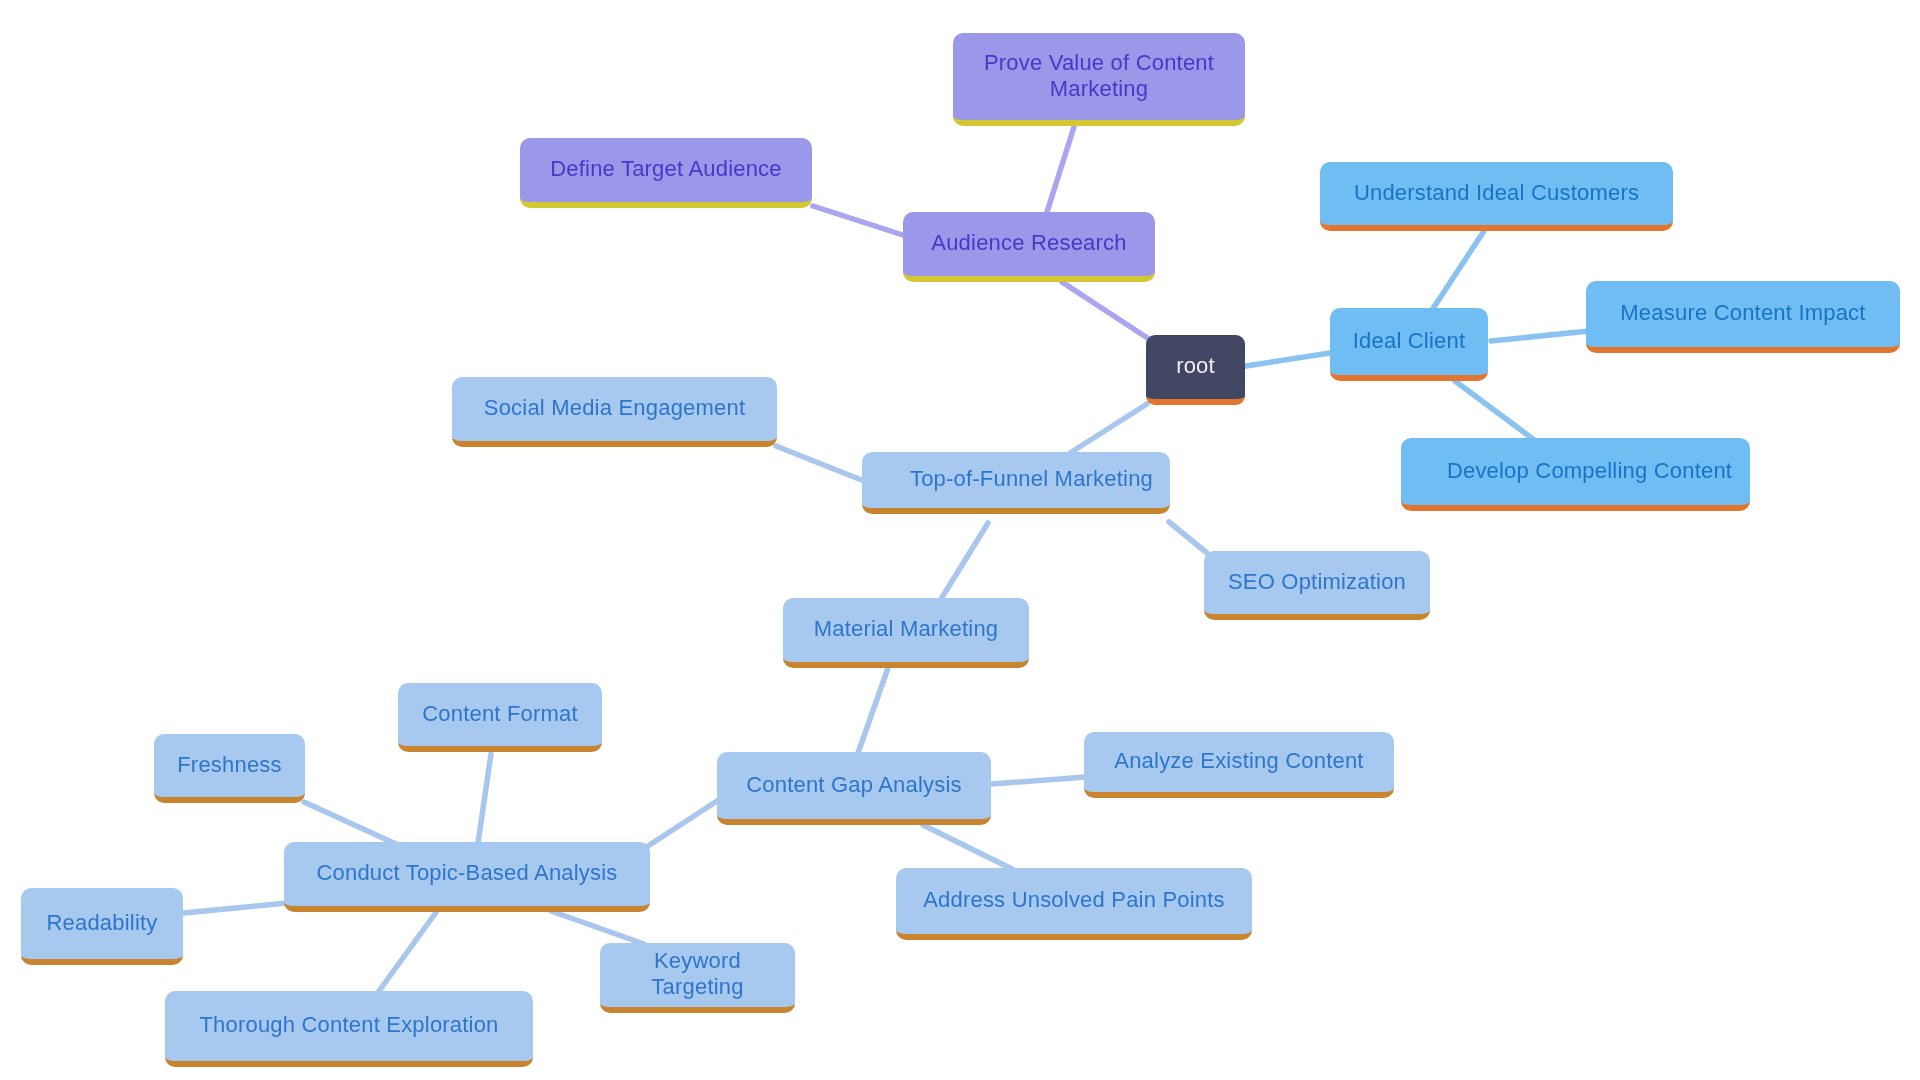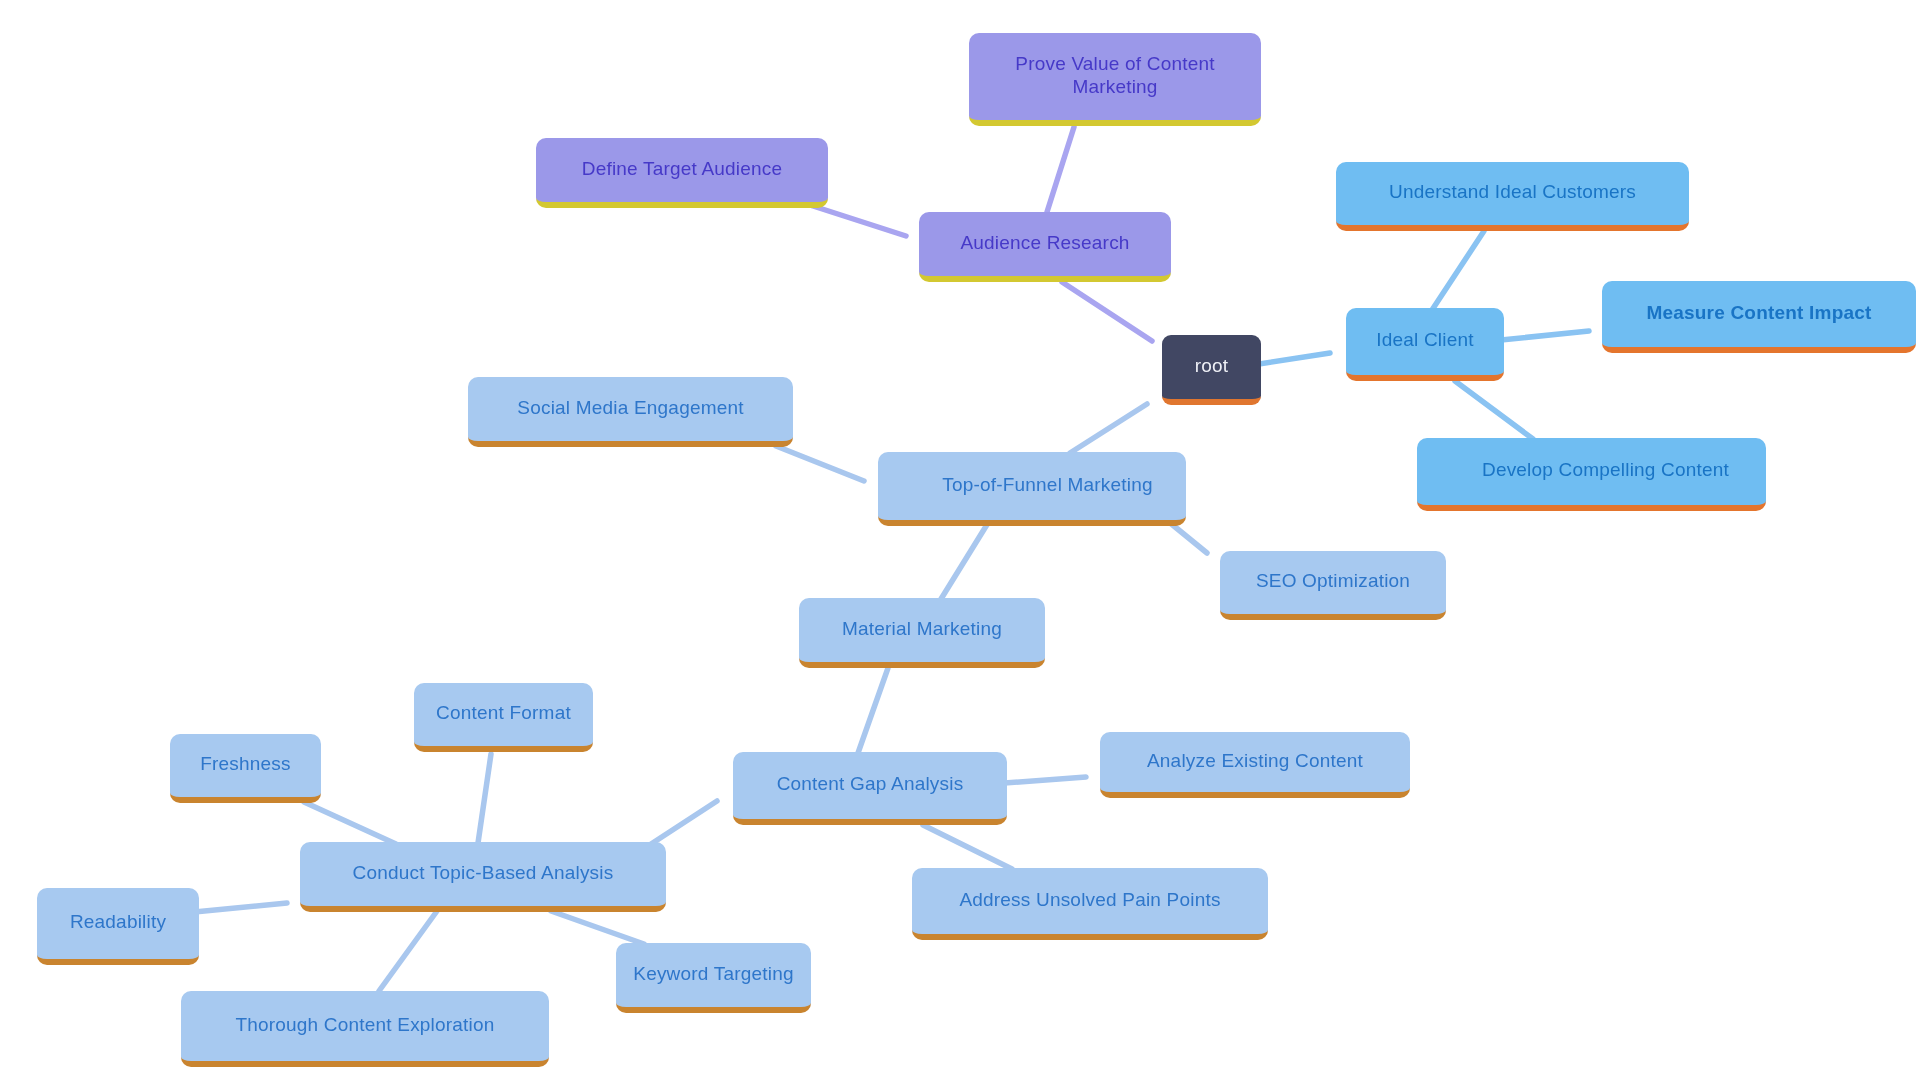--- a/index.html
+++ b/index.html
@@ -28,27 +28,26 @@
   .node {
     position: absolute;
     box-sizing: border-box;
     z-index: 1;
     display: flex;
     align-items: center;
     justify-content: center;
     text-align: center;
     border-radius: 10px;
     border-bottom: 6px solid transparent;
-    font-size: 19px;
+    font-size: 22px;
     line-height: 1.18;
     letter-spacing: 0.2px;
     padding: 2px 8px 4px 8px;
     cursor: pointer;
     user-select: none;
-    margin-left: 16px;
   }
   .node .label { display: block; }
   .branch-purple {
     background: var(--purple-fill);
     color: var(--purple-text);
     border-bottom-color: var(--purple-underline);
   }
   .branch-blue_bright {
     background: var(--blue_bright-fill);
     color: var(--blue_bright-text);
@@ -98,45 +97,45 @@
   </div>
   <div class="node branch-purple" style="left: 520px; top: 138px; width: 292px; height: 70px;">
     <span class="label">Define Target Audience</span>
   </div>
   <div class="node branch-purple" style="left: 903px; top: 212px; width: 252px; height: 70px;">
     <span class="label">Audience Research</span>
   </div>
   <div class="node branch-blue_bright" style="left: 1320px; top: 162px; width: 353px; height: 69px;">
     <span class="label">Understand Ideal Customers</span>
   </div>
-  <div class="node branch-blue_bright" style="left: 1586px; top: 281px; width: 314px; height: 72px; font-weight: bold;">
+  <div class="node branch-blue_bright" style="left: 1586px; top: 281px; width: 314px; height: 72px;">
     <span class="label">Measure Content Impact</span>
   </div>
   <div class="node branch-blue_bright" style="left: 1330px; top: 308px; width: 158px; height: 73px;">
     <span class="label">Ideal Client</span>
   </div>
   <div class="node branch-rootnode" style="left: 1146px; top: 335px; width: 99px; height: 70px;">
     <span class="label">root</span>
   </div>
   <div class="node branch-blue_bright" style="left: 1401px; top: 438px; width: 349px; height: 73px; padding-left: 36px;">
     <span class="label">Develop Compelling Content</span>
   </div>
   <div class="node branch-blue_light" style="left: 452px; top: 377px; width: 325px; height: 70px;">
     <span class="label">Social Media Engagement</span>
   </div>
-  <div class="node branch-blue_light" style="left: 862px; top: 452px; width: 308px; height: 74px; padding-left: 39px;">
+  <div class="node branch-blue_light" style="left: 862px; top: 452px; width: 308px; height: 62px; padding-left: 39px;">
     <span class="label">Top-of-Funnel Marketing</span>
   </div>
   <div class="node branch-blue_light" style="left: 1204px; top: 551px; width: 226px; height: 69px;">
     <span class="label">SEO Optimization</span>
   </div>
   <div class="node branch-blue_light" style="left: 783px; top: 598px; width: 246px; height: 70px;">
     <span class="label">Material Marketing</span>
   </div>
-  <div class="node branch-blue_light" style="left: 398px; top: 683px; width: 179px; height: 69px; justify-content: center;">
+  <div class="node branch-blue_light" style="left: 398px; top: 683px; width: 204px; height: 69px; justify-content: center;">
     <span class="label">Content Format</span>
   </div>
   <div class="node branch-blue_light" style="left: 154px; top: 734px; width: 151px; height: 69px;">
     <span class="label">Freshness</span>
   </div>
   <div class="node branch-blue_light" style="left: 717px; top: 752px; width: 274px; height: 73px;">
     <span class="label">Content Gap Analysis</span>
   </div>
   <div class="node branch-blue_light" style="left: 1084px; top: 732px; width: 310px; height: 66px;">
     <span class="label">Analyze Existing Content</span>

